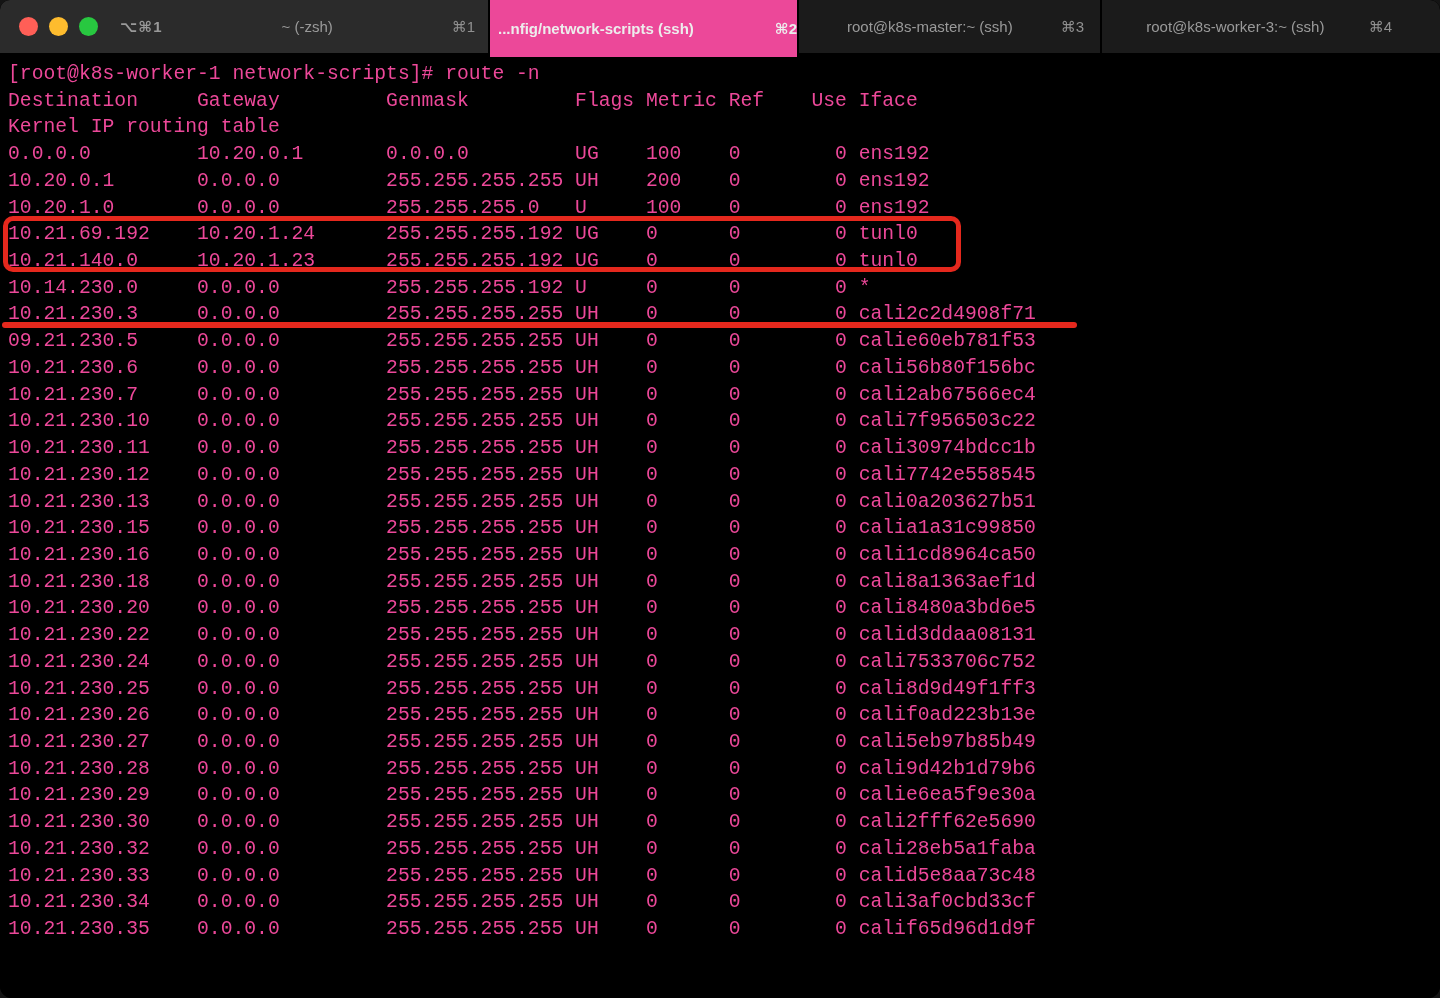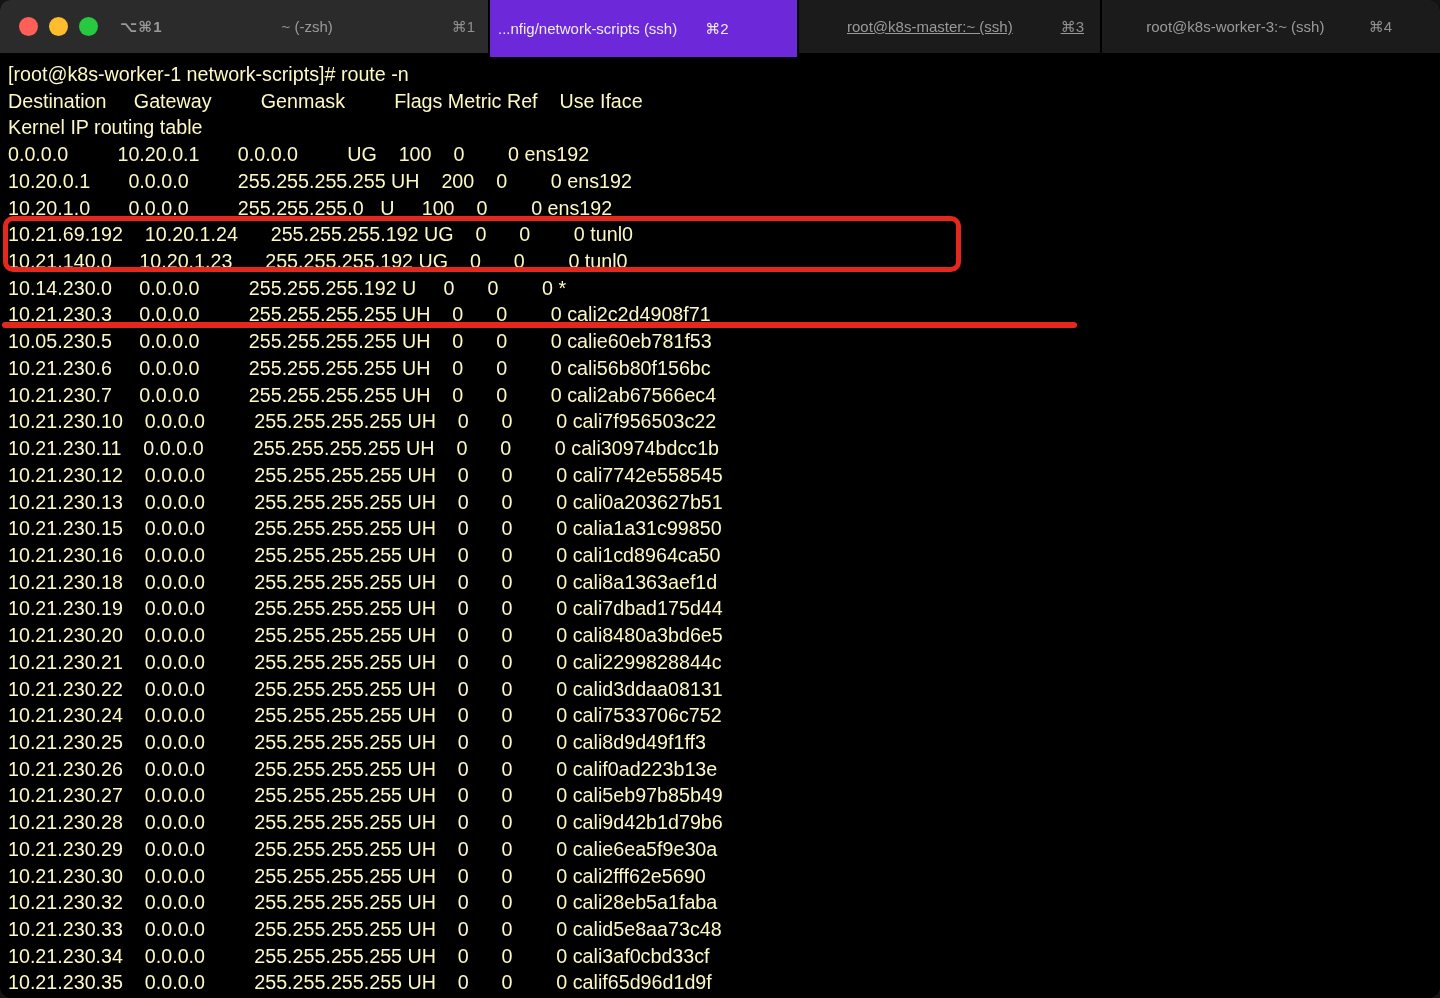--- a/index.html
+++ b/index.html
@@ -29,26 +29,27 @@
     display: flex;
     align-items: center;
     font-size: 15px;
     color: #9a9a9a;
     overflow: hidden;
     white-space: nowrap;
   }
   .tabseg.first { width: 488px; background: #2b2b2b; }
   .tabseg.active {
     width: 307px; height: 57px;
-    background: #6d28d9;
+    background: #ec4899;
     color: #ededed;
-    justify-content: flex-start;
+    justify-content: space-between;
     margin-left: 2px;
+    font-weight: bold;
   }
-  .tabseg.t3 { width: 301px; background: #1b1b1b; margin-left: 2px; text-decoration: underline; }
+  .tabseg.t3 { width: 301px; background: #1b1b1b; margin-left: 2px; }
   .tabseg.t4 { flex: 1; background: #1b1b1b; margin-left: 2px; align-items: center; }
   .lights { display: flex; gap: 11px; margin-left: 19px; }
   .light { width: 19px; height: 19px; border-radius: 50%; }
   .win-shortcut {
     margin-left: 22px;
     font-weight: 600;
     color: #999;
     letter-spacing: 1px;
   }
   .tab-title { flex: 1; text-align: center; padding: 0 8px; }
@@ -58,24 +59,24 @@
   .tabseg.active .tab-shortcut { color: #ededed; margin-left: 20px; }
   .tabseg.t3 .tab-shortcut { margin-right: 16px; }
   .tabseg.t4 .tab-shortcut { margin-right: 48px; }
   
   .terminal {
     position: relative;
     width: 100%;
     height: 941px;
     background: #000;
     padding: 4px 0 0 8px;
-    font-family: Liberation Sans, sans-serif;
+    font-family: Liberation Mono, monospace;
     font-size: 19.7px;
     line-height: 26.72px;
-    color: #fef9c3;
+    color: #ec4899;
   }
   .tline { white-space: pre; position: relative; z-index: 1; }
   
   .red-box {
     position: absolute;
     left: 3px;
     width: 958px;
     border: 5px solid #e5281d;
     border-radius: 10px;
     z-index: 2;
@@ -133,33 +134,31 @@
   <div class="tline">[root@k8s-worker-1 network-scripts]# route -n</div>
       <div class="tline">Destination     Gateway         Genmask         Flags Metric Ref    Use Iface</div>
       <div class="tline">Kernel IP routing table</div>
       <div class="tline">0.0.0.0         10.20.0.1       0.0.0.0         UG    100    0        0 ens192</div>
       <div class="tline">10.20.0.1       0.0.0.0         255.255.255.255 UH    200    0        0 ens192</div>
       <div class="tline">10.20.1.0       0.0.0.0         255.255.255.0   U     100    0        0 ens192</div>
       <div class="tline">10.21.69.192    10.20.1.24      255.255.255.192 UG    0      0        0 tunl0</div>
       <div class="tline">10.21.140.0     10.20.1.23      255.255.255.192 UG    0      0        0 tunl0</div>
       <div class="tline">10.14.230.0     0.0.0.0         255.255.255.192 U     0      0        0 *</div>
       <div class="tline">10.21.230.3     0.0.0.0         255.255.255.255 UH    0      0        0 cali2c2d4908f71</div>
-      <div class="tline">10.05.230.5     0.0.0.0         255.255.255.255 UH    0      0        0 calie60eb781f53</div>
+      <div class="tline">09.21.230.5     0.0.0.0         255.255.255.255 UH    0      0        0 calie60eb781f53</div>
       <div class="tline">10.21.230.6     0.0.0.0         255.255.255.255 UH    0      0        0 cali56b80f156bc</div>
       <div class="tline">10.21.230.7     0.0.0.0         255.255.255.255 UH    0      0        0 cali2ab67566ec4</div>
       <div class="tline">10.21.230.10    0.0.0.0         255.255.255.255 UH    0      0        0 cali7f956503c22</div>
       <div class="tline">10.21.230.11    0.0.0.0         255.255.255.255 UH    0      0        0 cali30974bdcc1b</div>
       <div class="tline">10.21.230.12    0.0.0.0         255.255.255.255 UH    0      0        0 cali7742e558545</div>
       <div class="tline">10.21.230.13    0.0.0.0         255.255.255.255 UH    0      0        0 cali0a203627b51</div>
       <div class="tline">10.21.230.15    0.0.0.0         255.255.255.255 UH    0      0        0 calia1a31c99850</div>
       <div class="tline">10.21.230.16    0.0.0.0         255.255.255.255 UH    0      0        0 cali1cd8964ca50</div>
       <div class="tline">10.21.230.18    0.0.0.0         255.255.255.255 UH    0      0        0 cali8a1363aef1d</div>
-      <div class="tline">10.21.230.19    0.0.0.0         255.255.255.255 UH    0      0        0 cali7dbad175d44</div>
       <div class="tline">10.21.230.20    0.0.0.0         255.255.255.255 UH    0      0        0 cali8480a3bd6e5</div>
-      <div class="tline">10.21.230.21    0.0.0.0         255.255.255.255 UH    0      0        0 cali2299828844c</div>
       <div class="tline">10.21.230.22    0.0.0.0         255.255.255.255 UH    0      0        0 calid3ddaa08131</div>
       <div class="tline">10.21.230.24    0.0.0.0         255.255.255.255 UH    0      0        0 cali7533706c752</div>
       <div class="tline">10.21.230.25    0.0.0.0         255.255.255.255 UH    0      0        0 cali8d9d49f1ff3</div>
       <div class="tline">10.21.230.26    0.0.0.0         255.255.255.255 UH    0      0        0 calif0ad223b13e</div>
       <div class="tline">10.21.230.27    0.0.0.0         255.255.255.255 UH    0      0        0 cali5eb97b85b49</div>
       <div class="tline">10.21.230.28    0.0.0.0         255.255.255.255 UH    0      0        0 cali9d42b1d79b6</div>
       <div class="tline">10.21.230.29    0.0.0.0         255.255.255.255 UH    0      0        0 calie6ea5f9e30a</div>
       <div class="tline">10.21.230.30    0.0.0.0         255.255.255.255 UH    0      0        0 cali2fff62e5690</div>
       <div class="tline">10.21.230.32    0.0.0.0         255.255.255.255 UH    0      0        0 cali28eb5a1faba</div>
       <div class="tline">10.21.230.33    0.0.0.0         255.255.255.255 UH    0      0        0 calid5e8aa73c48</div>

